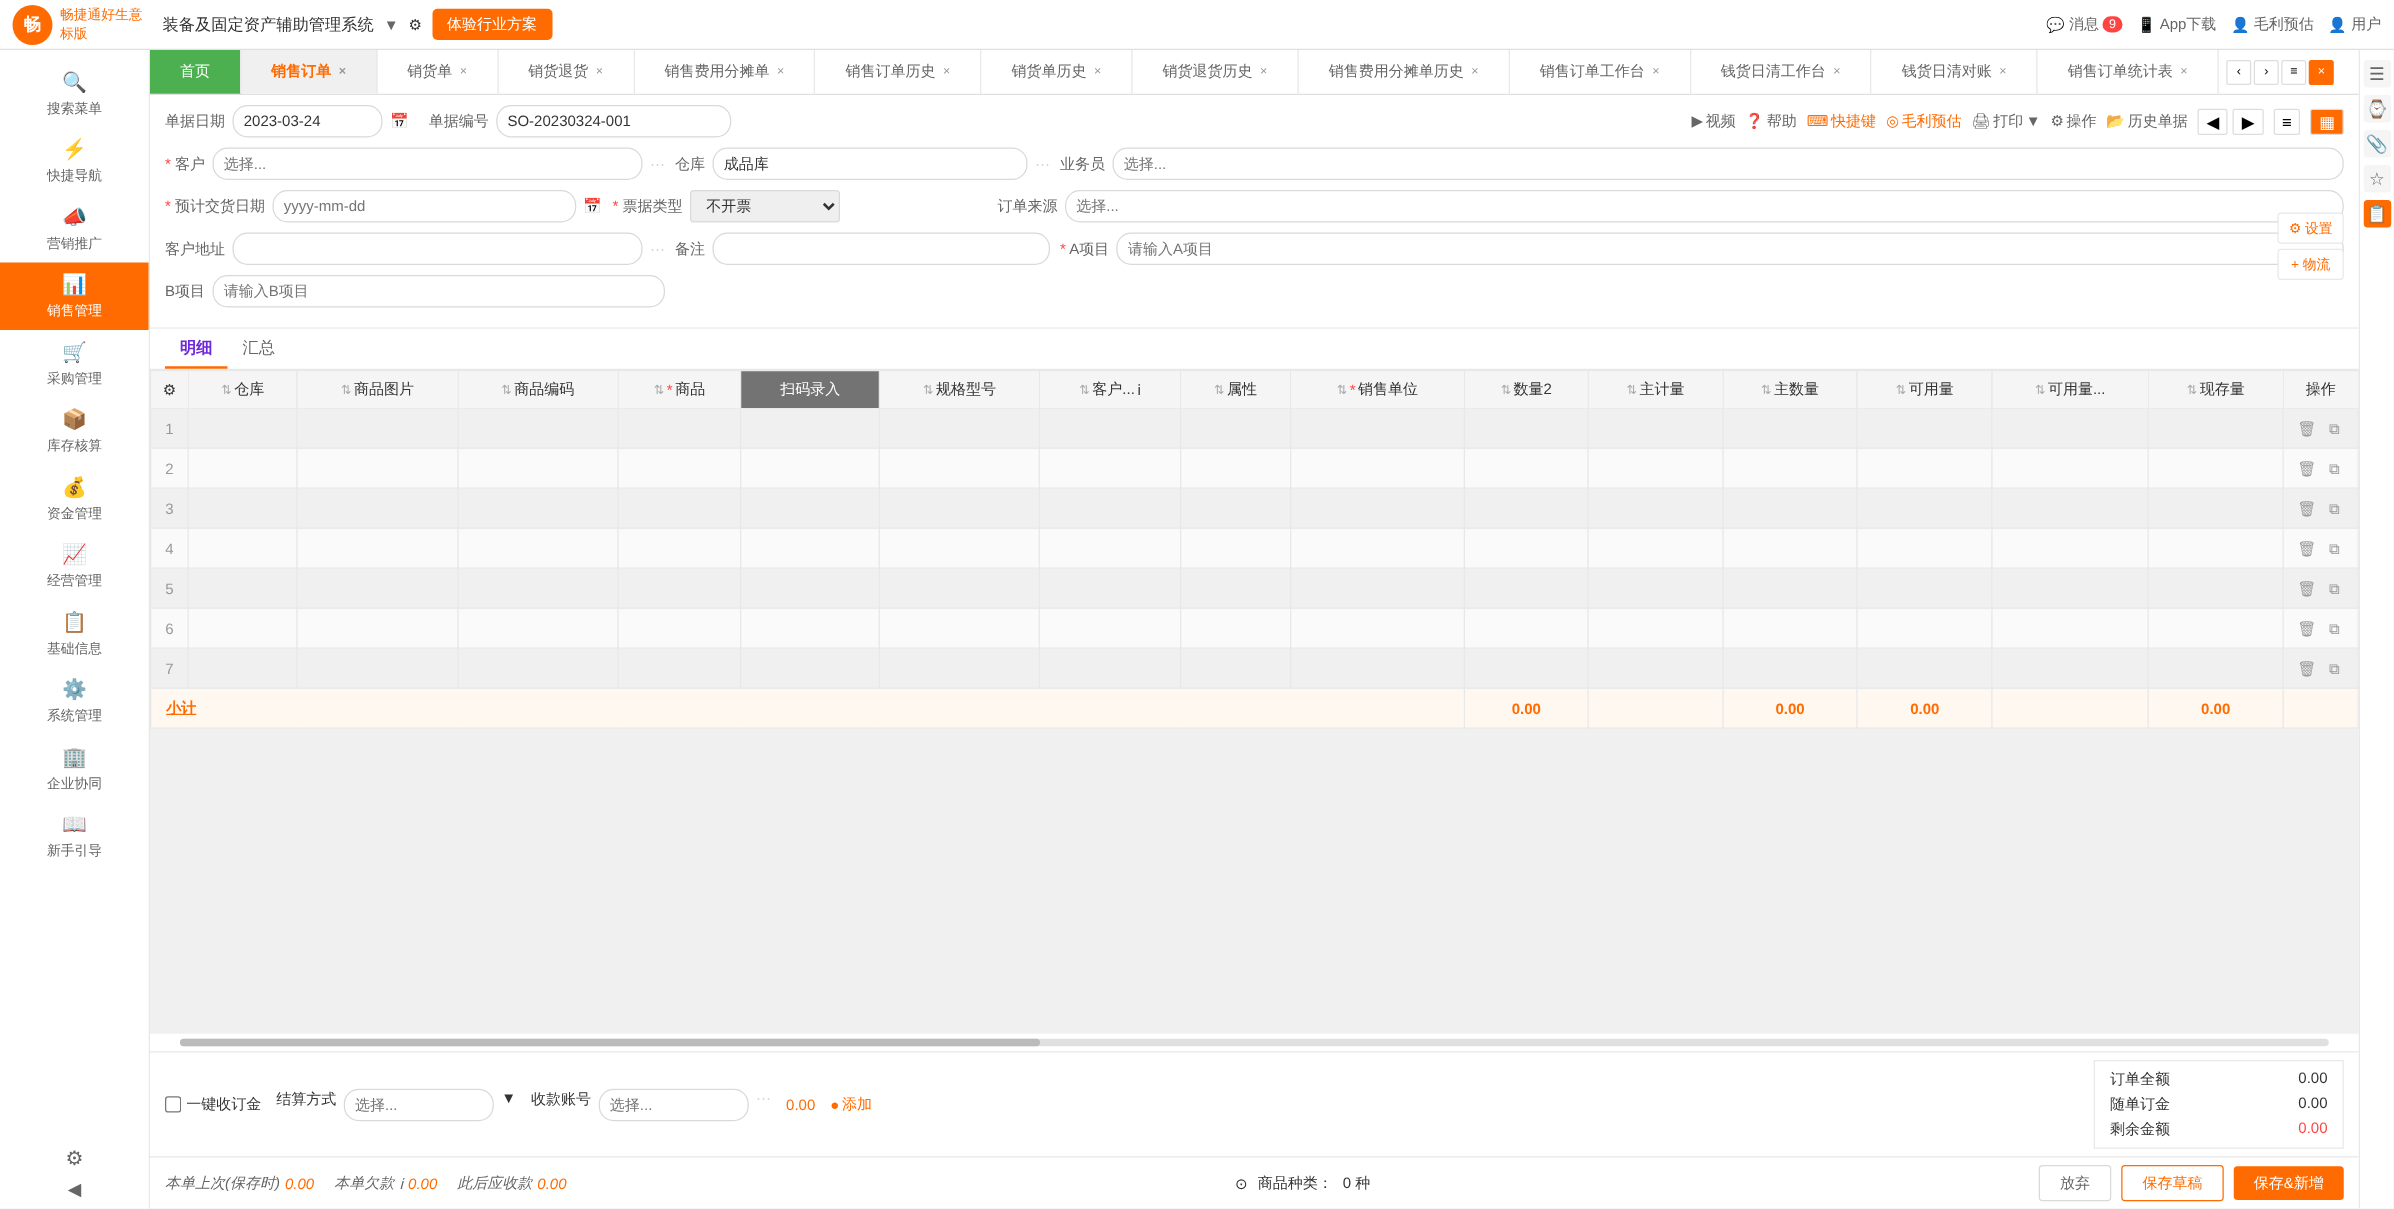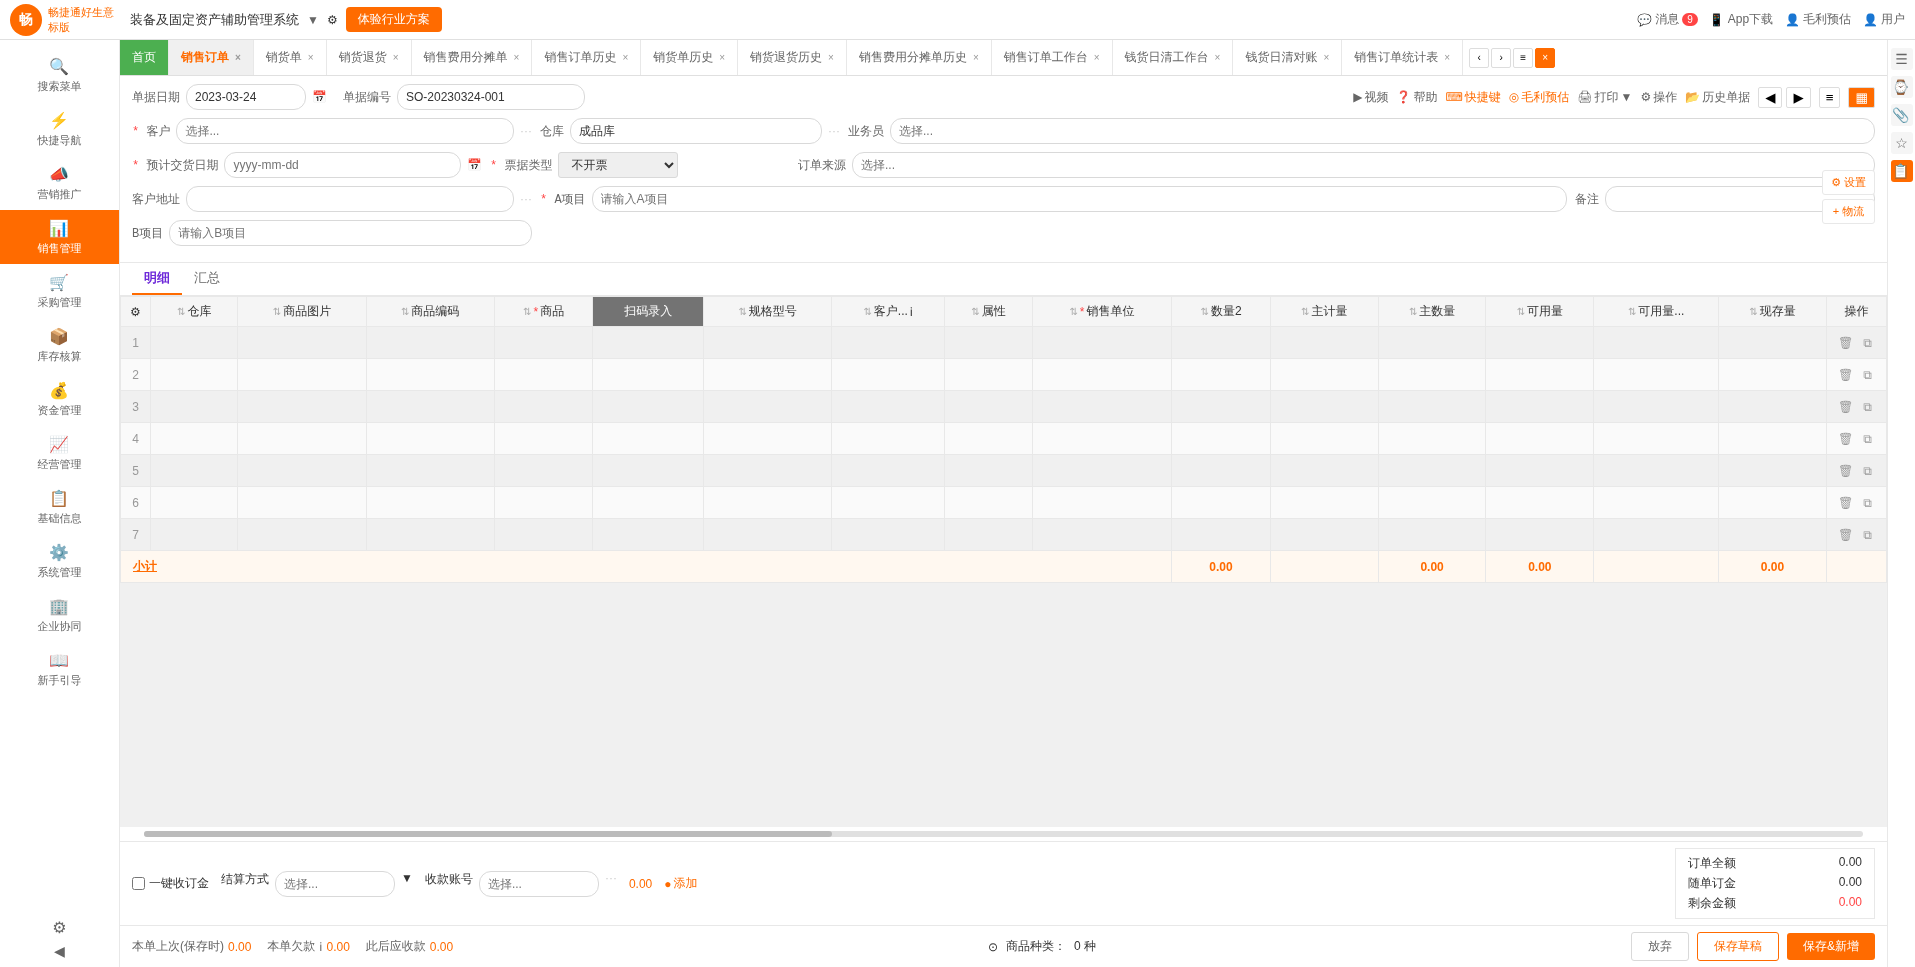--- a/index.html
+++ b/index.html
@@ -22,37 +22,37 @@
     .layout { display: flex; margin-top: 40px; height: calc(100vh - 40px); }
     
     
     .sidebar { width: 120px; background: #fff; border-right: 1px solid #e8e8e8; display: flex; flex-direction: column; align-items: center; padding-top: 8px; flex-shrink: 0; overflow-y: auto; }
     .sidebar-item { display: flex; flex-direction: column; align-items: center; padding: 8px 4px; width: 100%; cursor: pointer; color: #666; font-size: 11px; gap: 3px; }
     .sidebar-item.active { background: #ff6b00; color: white; }
     .sidebar-icon { width: 20px; height: 20px; display: flex; align-items: center; justify-content: center; font-size: 16px; }
     
     
     .tab-bar { display: flex; align-items: center; background: #fff; border-bottom: 1px solid #e0e0e0; height: 36px; overflow: hidden; flex-shrink: 0; }
-    .tab { display: flex; align-items: center; padding: 0 12px; height: 44px; white-space: nowrap; cursor: pointer; color: #666; font-size: 12px; border-right: 1px solid #e8e8e8; gap: 4px; }
+    .tab { display: flex; align-items: center; padding: 0 24px; height: 44px; white-space: nowrap; cursor: pointer; color: #666; font-size: 12px; border-right: 1px solid #e8e8e8; gap: 4px; }
     .tab.active { background: #f0f0f0; color: #ff6b00; font-weight: bold; }
     .tab.home { background: #4CAF50; color: white; }
     .tab-close { color: #999; font-size: 10px; margin-left: 2px; cursor: pointer; }
     .tab-nav { display: flex; align-items: center; gap: 2px; padding: 0 6px; }
     .tab-nav-btn { background: none; border: 1px solid #ddd; border-radius: 2px; width: 20px; height: 20px; cursor: pointer; display: flex; align-items: center; justify-content: center; font-size: 10px; }
     
     
     .form-area { background: white; padding: 8px 12px; flex-shrink: 0; border-bottom: 1px solid #e8e8e8; }
     .form-toolbar { display: flex; align-items: center; justify-content: space-between; margin-bottom: 8px; }
     .form-toolbar-left { display: flex; align-items: center; gap: 16px; font-size: 12px; }
     .form-toolbar-right { display: flex; align-items: center; gap: 8px; font-size: 12px; color: #666; }
     .toolbar-action { cursor: pointer; color: #666; display: flex; align-items: center; gap: 2px; }
     .toolbar-action.orange { color: #ff6b00; }
     .form-row { display: flex; align-items: center; margin-bottom: 8px; gap: 8px; }
     .form-field { display: flex; align-items: center; gap: 6px; flex: 1; }
-    .form-label { color: #666; font-size: 12px; white-space: nowrap; font-family: Liberation Mono, monospace; }
+    .form-label { color: #666; font-size: 12px; white-space: nowrap; }
     .form-label.required::before { content: '* '; color: #ff4444; }
     .form-input { border: 1px solid #d9d9d9; border-radius: 12px; padding: 3px 8px; font-size: 12px; color: #333; min-width: 120px; flex: 1; height: 26px; }
     .form-select { border: 1px solid #d9d9d9; border-radius: 3px; padding: 3px 8px; font-size: 12px; color: #333; height: 26px; }
     .form-dots { color: #ccc; cursor: pointer; }
     
     
     .detail-tabs { display: flex; padding: 0 12px; background: white; border-bottom: 1px solid #e8e8e8; }
     .detail-tab { padding: 6px 12px; cursor: pointer; color: #666; font-size: 13px; border-bottom: 2px solid transparent; }
     .detail-tab.active { color: #6d28d9; border-bottom-color: #ff6b00; font-weight: bold; }
     .data-table { width: 100%; border-collapse: collapse; font-size: 12px; }
@@ -75,21 +75,21 @@
     
     .bottom-bar { background: white; border-top: 1px solid #e8e8e8; padding: 6px 12px; flex-shrink: 0; }
     .bottom-row { display: flex; align-items: center; gap: 12px; }
     .checkbox-label { display: flex; align-items: center; gap: 4px; cursor: pointer; }
     .bottom-field { display: flex; align-items: flex-start; gap: 6px; }
     .add-btn { color: #ff6b00; cursor: pointer; display: flex; align-items: center; gap: 2px; }
     .amount-value { color: #ff6b00; }
     
     
     .footer { background: white; border-top: 1px solid #e8e8e8; padding: 6px 12px; display: flex; align-items: center; justify-content: space-between; flex-shrink: 0; }
-    .footer-left { display: flex; align-items: center; gap: 16px; font-size: 12px; color: #666; }
+    .footer-left { display: flex; align-items: center; gap: 16px; font-size: 12px; color: #666; font-style: italic; }
     .footer-right { display: flex; align-items: center; gap: 8px; }
     .footer-info { display: flex; align-items: center; gap: 4px; }
     .footer-info-value { color: #ff6b00; }
     .btn-discard { border: 1px solid #d9d9d9; background: white; color: #666; padding: 5px 16px; border-radius: 3px; cursor: pointer; font-size: 12px; }
     .btn-save-draft { border: 1px solid #ff6b00; background: white; color: #ff6b00; padding: 5px 16px; border-radius: 3px; cursor: pointer; font-size: 12px; }
     .btn-save-new { background: #ff6b00; color: white; border: none; padding: 5px 16px; border-radius: 3px; cursor: pointer; font-size: 12px; }
     
     
     .right-panel { width: 28px; background: white; border-left: 1px solid #e8e8e8; display: flex; flex-direction: column; align-items: center; padding-top: 8px; gap: 6px; flex-shrink: 0; }
     .right-panel-icon { width: 22px; height: 22px; display: flex; align-items: center; justify-content: center; cursor: pointer; color: #666; font-size: 14px; background: #f5f5f5; border-radius: 3px; }
@@ -357,27 +357,27 @@
           <input class="form-input" type="text" style="flex: 1 1 0%;" placeholder="选择...">
         </div>
       </div>
 
       <div class="form-row">
         <div class="form-field" style="max-width:400px;">
           <span class="form-label">客户地址</span>
           <input class="form-input" type="text" style="width: 200px;">
           <span class="form-dots">···</span>
         </div>
+        <div class="form-field" style="max-width:300px;">
+          <span class="form-label">备注</span>
+          <input class="form-input" type="text" style="width: 200px;">
+        </div>
         <div class="form-field">
           <span class="form-label required">A项目</span>
           <input class="form-input" type="text" style="flex: 1 1 0%;" placeholder="请输入A项目">
-        </div>
-        <div class="form-field" style="max-width:300px;">
-          <span class="form-label">备注</span>
-          <input class="form-input" type="text" style="width: 200px;">
         </div>
       </div>
 
       <div class="form-row">
         <div class="form-field" style="max-width:400px;">
           <span class="form-label">B项目</span>
           <input class="form-input" type="text" style="width: 300px;" placeholder="请输入B项目">
         </div>
       </div>
     </div>

